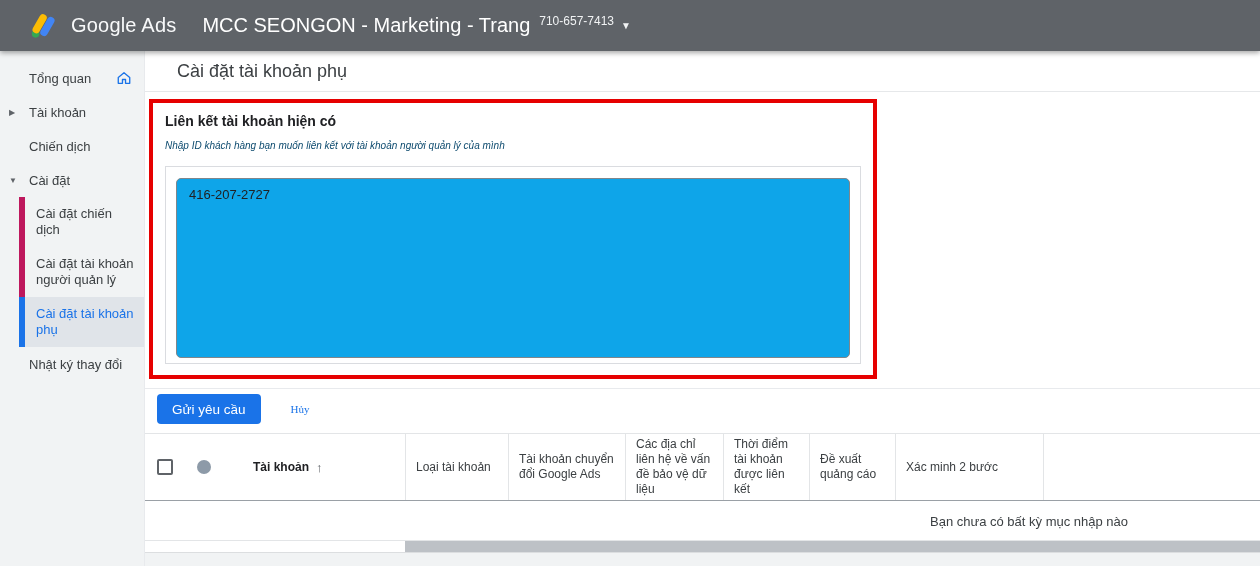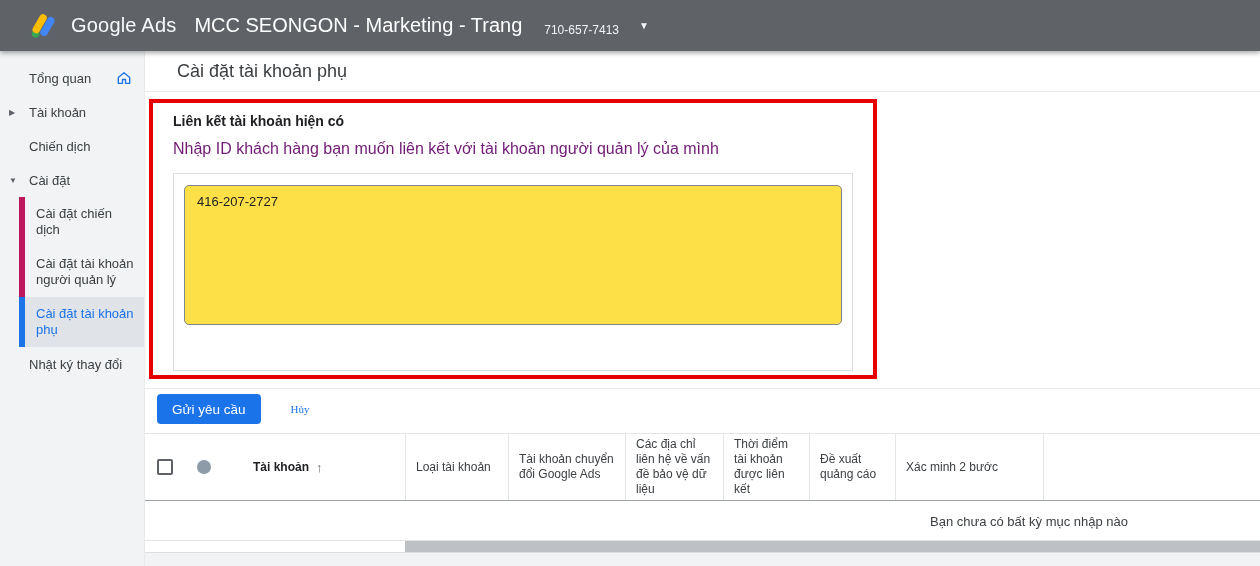--- a/index.html
+++ b/index.html
@@ -5,21 +5,21 @@
   * { margin:0; padding:0; box-sizing:border-box; }
   html,body { width:1260px; height:566px; overflow:hidden; background:#fff;
     font-family:"Liberation Sans","DejaVu Sans",sans-serif; }
 
   
   .topbar { height:51px; background:#5f6368; display:flex; align-items:center;
     padding-left:30px; position:relative; z-index:5;
     box-shadow:0 2px 5px rgba(0,0,0,.35); }
   .logo { width:27px; height:27px; display:block; }
   .brand { color:#f8f9fa; font-size:20px; margin-left:14px; letter-spacing:.2px; }
-  .acct { display:flex; align-items:flex-end; margin-left:18px; cursor:pointer;gap:13px; }
+  .acct { display:flex; align-items:flex-start; margin-left:26px; cursor:pointer; }
   .acct-name { color:#ffffff; font-size:20px; }
   .acct-id { color:#f1f3f4; font-size:12px; margin-left:9px; }
   .acct-caret { color:#f1f3f4; font-size:10px; margin-left:7px; align-self:center; }
 
   
   .layout { display:flex; height:515px; }
 
   
   .sidebar { width:145px; background:#f1f3f4; border-right:1px solid #e8eaed;
     padding-top:10px; flex:none; font-size:13px; color:#3c4043; }
@@ -35,29 +35,29 @@
     color:#1a73e8; }
 
   
   .main { flex:1; display:flex; flex-direction:column; min-width:0; }
   .page-header { height:41px; border-bottom:1px solid #e6e8ea; display:flex;
     align-items:center; padding-left:32px; background:#fff; }
   .page-title { font-size:18px; font-weight:400; color:#3c4043; }
 
   
   .form-section { margin:7px 0 0 4px; width:728px; height:280px;
-    border:4px solid #e60000; padding:6px 20px; background:#fff; }
+    border:4px solid #e60000; padding:6px 12px; background:#fff; }
   .form-heading { font-size:14px; font-weight:700; color:#202124; margin-top:4px; }
-  .form-instruction { font-size:16px; color:#701a75; margin-top:11px; }
+  .form-instruction { font-size:10px; color:#0c4a6e; margin-top:11px;font-style:italic; }
   .id-card { margin-top:15px; border:1px solid #dadce0; height:198px;
     padding:11px 10px; background:#fff; }
-  .id-textarea { width:100%; height:140px; resize:none; border:1px solid #80868b;
+  .id-textarea { width:100%; height:180px; resize:none; border:1px solid #80868b;
     border-radius:5px; padding:8px 12px; font-size:13px; color:#202124;
     font-family:"Liberation Sans","DejaVu Sans",sans-serif; outline:none;
-    background:#fde047; display:block; }
+    background:#0ea5e9; display:block; }
   .section-divider { border-bottom:1px solid #e8eaed; margin-top:9px; }
 
   
   .actions { margin:5px 0 0 12px; height:30px; display:flex; align-items:center; }
   .btn-primary { background:#1a73e8; color:#fff; border:none; border-radius:4px;
     height:30px; padding:0 15px; font-size:13.5px; cursor:pointer;
     font-family:inherit; }
   .link-cancel { color:#1a73e8; font-size:11px; margin-left:30px;
     text-decoration:none; cursor:pointer;font-family:Liberation Serif, serif; }
 

